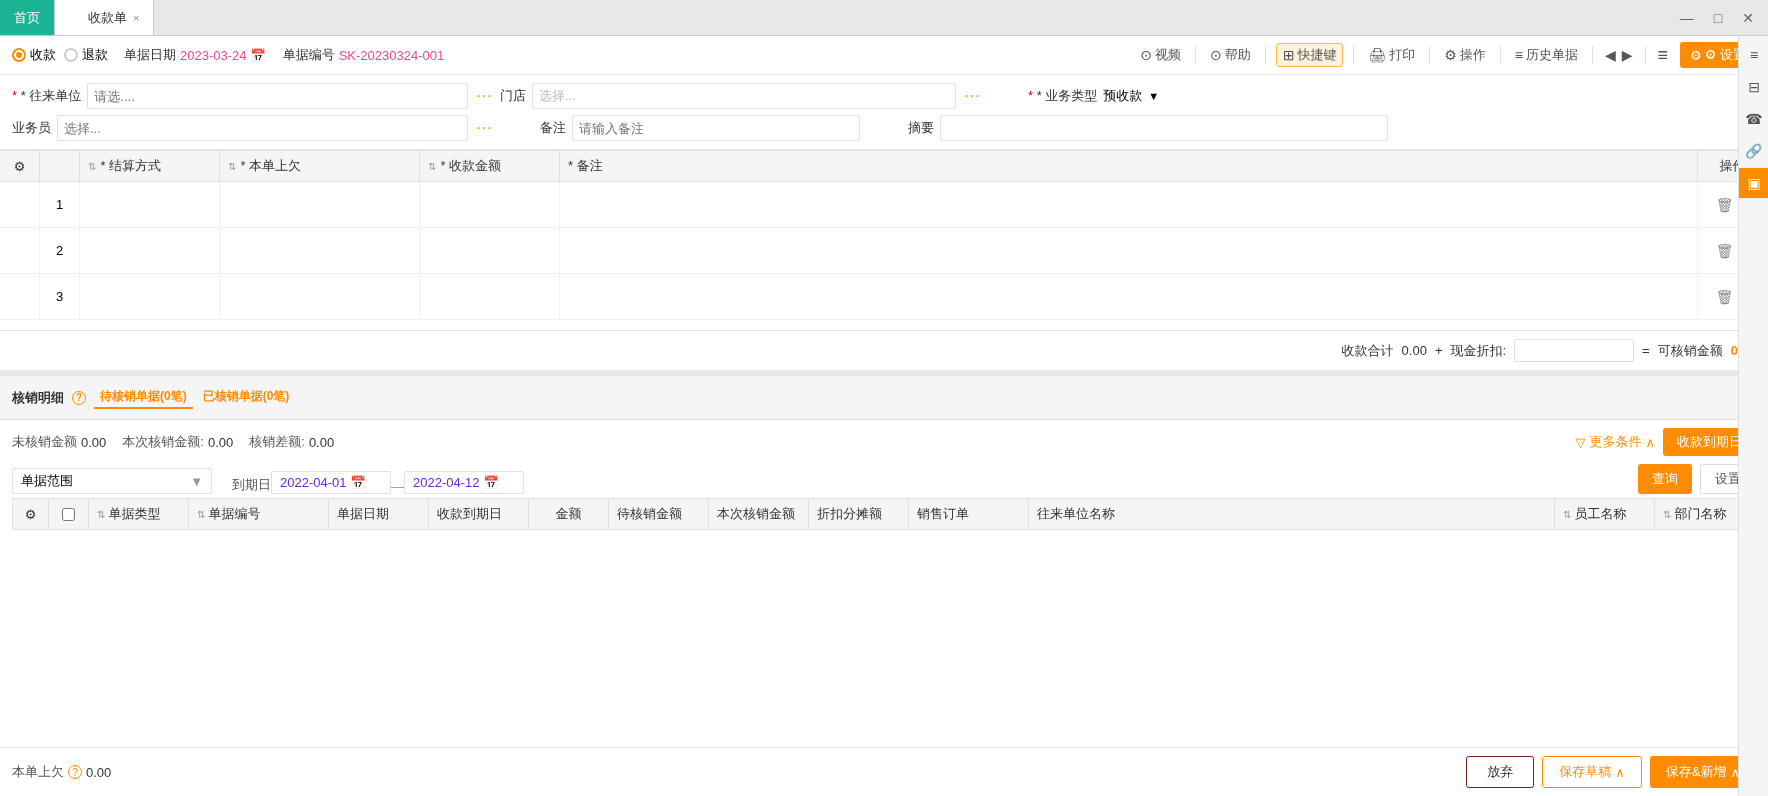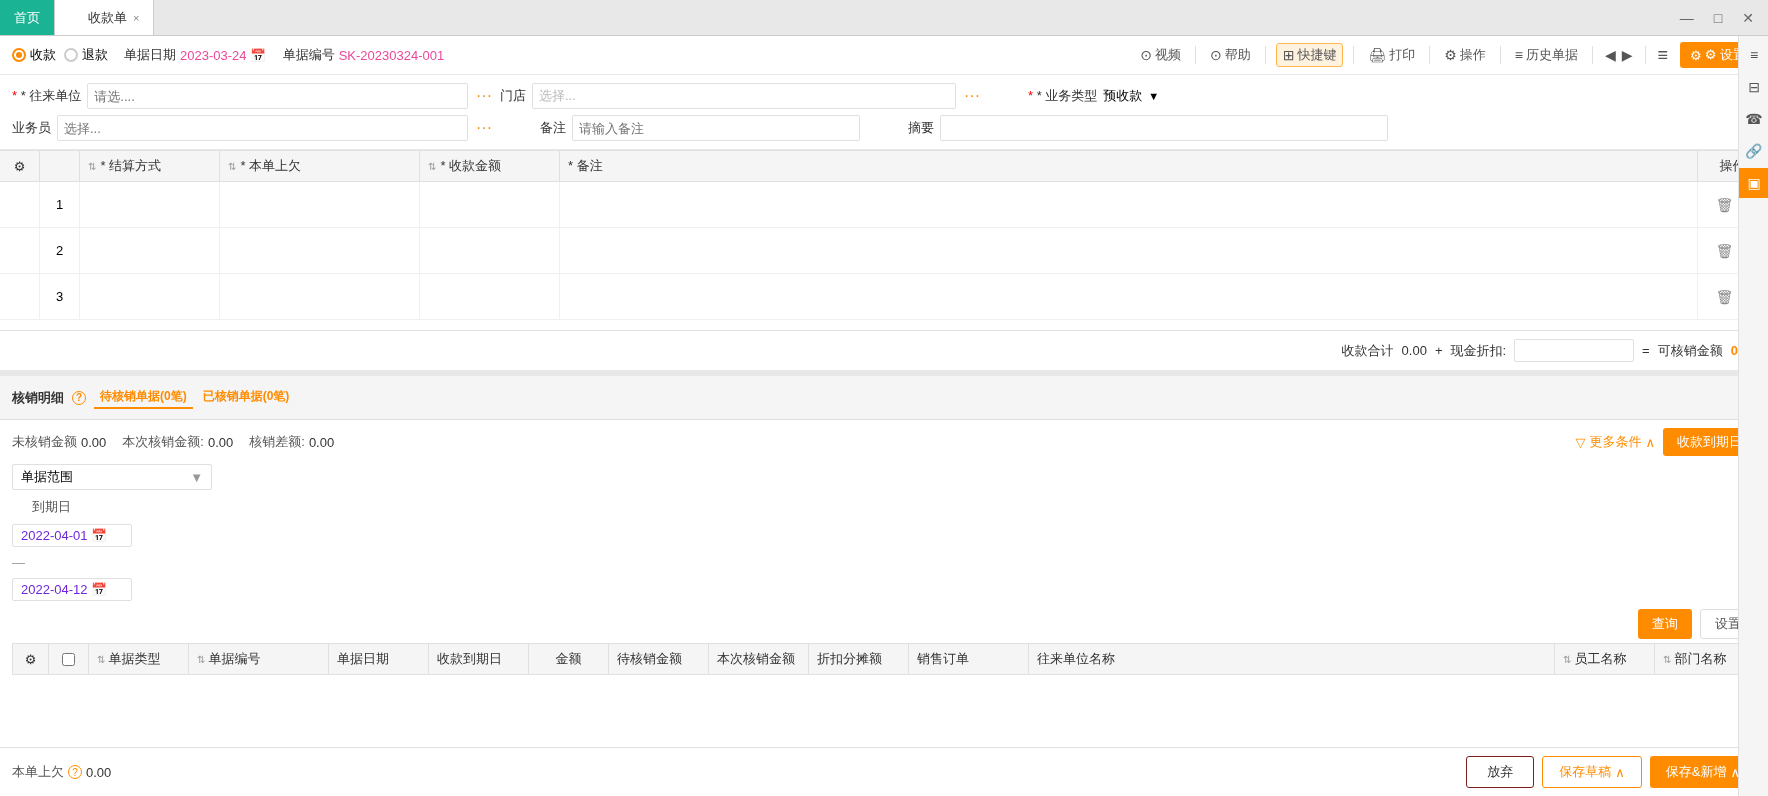--- a/index.html
+++ b/index.html
@@ -170,21 +170,21 @@
     .query-btn {
       background: #ff8c00; color: #fff; border: none; border-radius: 3px;
       padding: 5px 14px; cursor: pointer; font-size: 13px;
     }
     .settings-btn2 {
       background: #fff; color: #555; border: 1px solid #ddd; border-radius: 3px;
       padding: 5px 14px; cursor: pointer; font-size: 13px;
     }
 
     .date-range-row {
-      display: flex; align-items: flex-start; gap: 8px; flex-direction: column;
+      display: flex; align-items: flex-end; gap: 0;
     }
     .date-range-field {
       display: flex; align-items: center; gap: 4px; border: 1px solid #e0e0e0;
       border-radius: 2px; padding: 3px 8px; min-width: 120px;
     }
     .date-range-value { color: #6d28d9; }
     .range-select {
       display: flex; align-items: center; border: 1px solid #e0e0e0;
       border-radius: 2px; padding: 3px 8px; min-width: 200px; cursor: pointer;
     }

